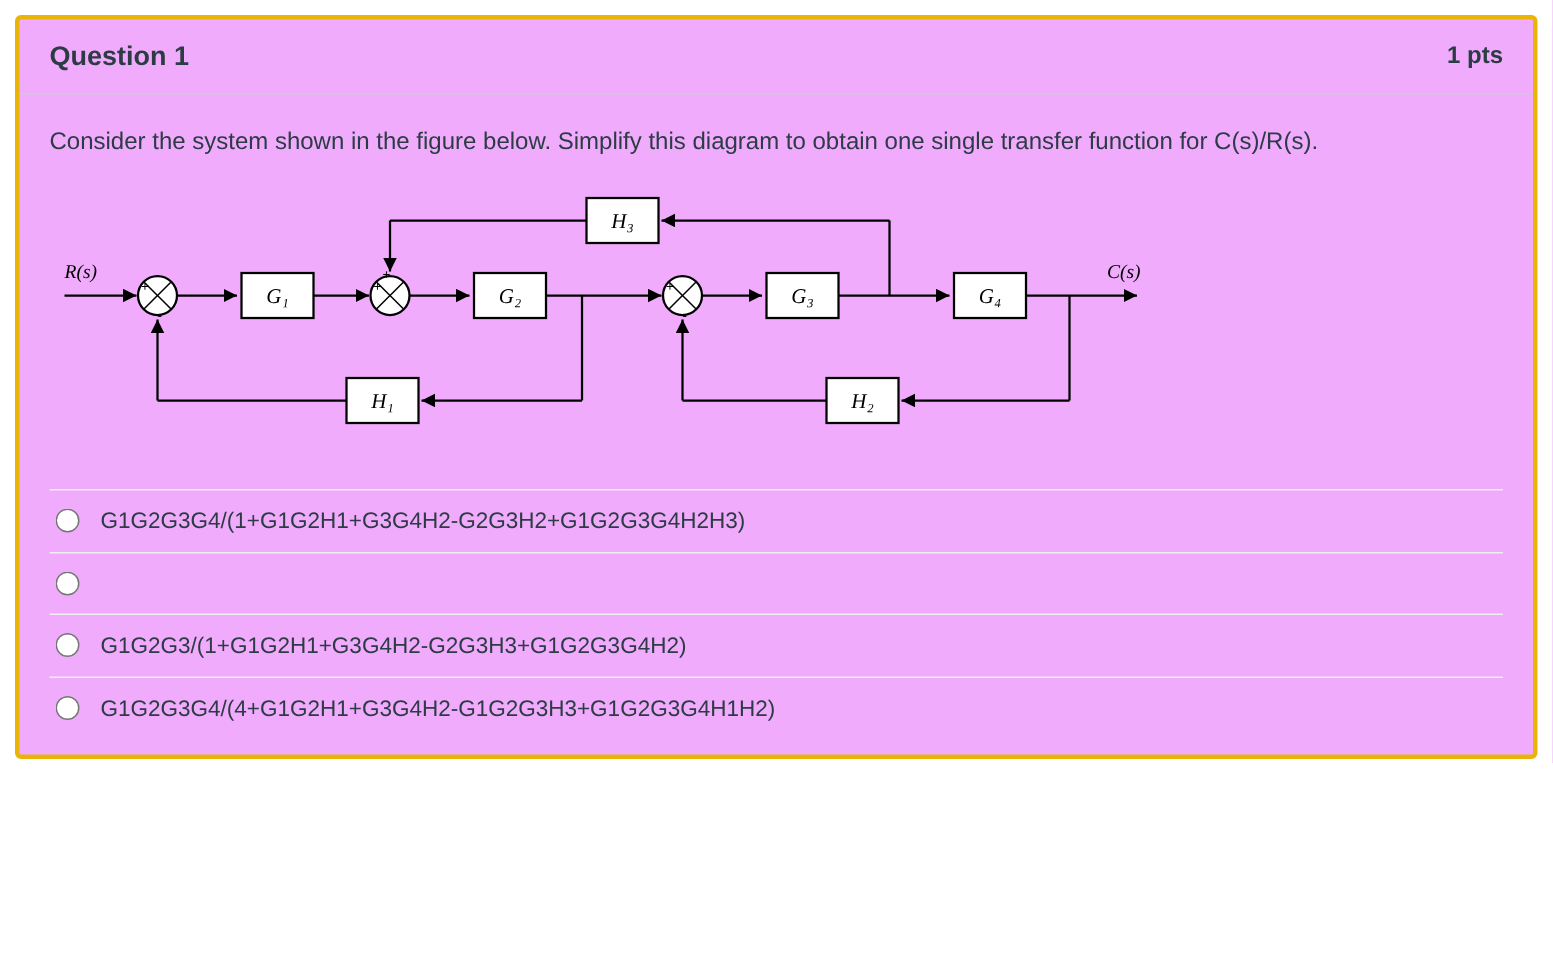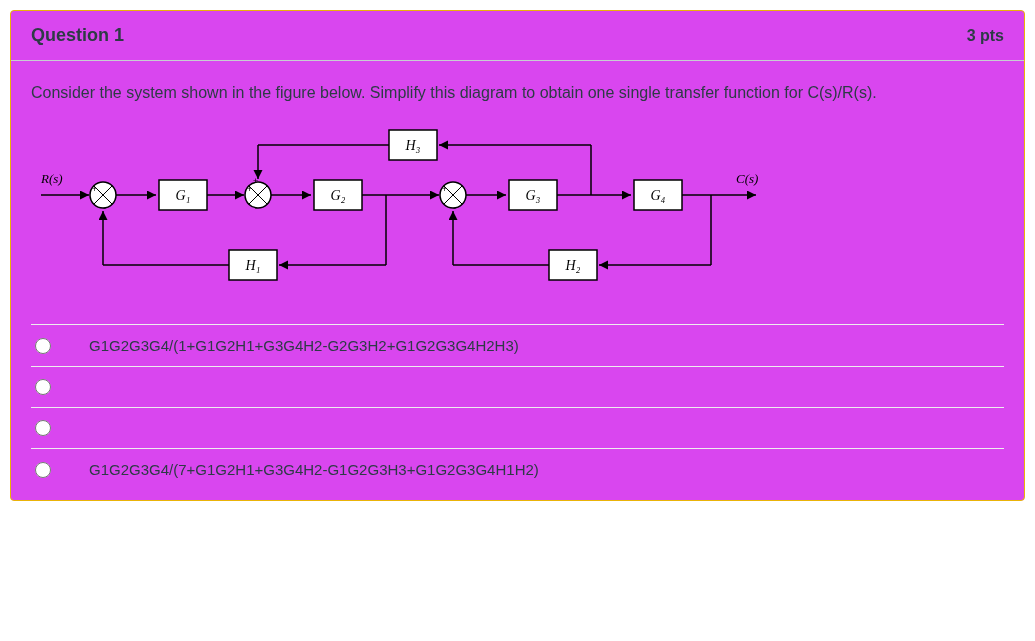--- a/index.html
+++ b/index.html
@@ -7,24 +7,24 @@
     margin: 0;
     padding: 0;
   }
   body {
     font-family: "Helvetica Neue", Helvetica, Arial, sans-serif;
     background: #fff;
     padding: 10px;
     color: #2d3b45;
   }
   .question-card {
-    border: 1px solid #eab308;
+    border: 3px solid #eab308;
     border-radius: 4px;
     max-width: 1015px;
-    background: #d946ef;
+    background: #f0abfc;
   }
   .question-header {
     display: flex;
     justify-content: space-between;
     align-items: center;
     padding: 14px 20px;
     border-bottom: 1px solid #c7cdd1;
   }
   .question-title {
     font-size: 18px;
@@ -46,46 +46,44 @@
     display: flex;
     justify-content: flex-start;
     padding-left: 0;
     margin-bottom: 24px;
   }
   .answers {
     border-top: 1px solid #eee;
   }
   .answer-row {
     display: flex;
-    align-items: center;
     padding: 12px 4px;
     border-bottom: 1px solid #eee;
     font-size: 15px;
-    gap: 24px;
   }
   .answer-row:last-child {
     border-bottom: none;
   }
   .answer-row input[type="radio"] {
     width: 16px;
     height: 16px;
     margin-right: 14px;
     cursor: pointer;
   }
   svg {
     display: block;
   }
 </style>
 </head>
 <body>
 
 <div class="question-card">
   <div class="question-header">
     <span class="question-title">Question 1</span>
-    <span class="question-points">3 pts</span>
+    <span class="question-points">1 pts</span>
   </div>
   <div class="question-body">
     <p class="prompt-text">Consider the system shown in the figure below. Simplify this diagram to obtain one single transfer function for C(s)/R(s).</p>
 
     <div class="diagram-wrap">
       <svg width="740" height="175" viewBox="0 0 740 175">
         <defs>
           <marker id="arrow" markerWidth="8" markerHeight="8" refX="6" refY="3" orient="auto">
             <path d="M0,0 L6,3 L0,6 Z" fill="black"></path>
           </marker>
@@ -169,20 +167,21 @@
     <div class="answers">
       <label class="answer-row">
         <input type="radio" name="q1" style="">
         <span>G1G2G3G4/(1+G1G2H1+G3G4H2-G2G3H2+G1G2G3G4H2H3)</span>
       </label>
       <label class="answer-row">
         <input type="radio" name="q1" style="">
       </label>
       <label class="answer-row">
         <input type="radio" name="q1" style="">
+        <span>G1G2G3/(1+G1G2H1+G3G4H2-G2G3H3+G1G2G3G4H2)</span>
       </label>
       <label class="answer-row">
         <input type="radio" name="q1" style="">
-        <span>G1G2G3G4/(7+G1G2H1+G3G4H2-G1G2G3H3+G1G2G3G4H1H2)</span>
+        <span>G1G2G3G4/(4+G1G2H1+G3G4H2-G1G2G3H3+G1G2G3G4H1H2)</span>
       </label>
     </div>
   </div>
 </div>
 
 </body></html>

